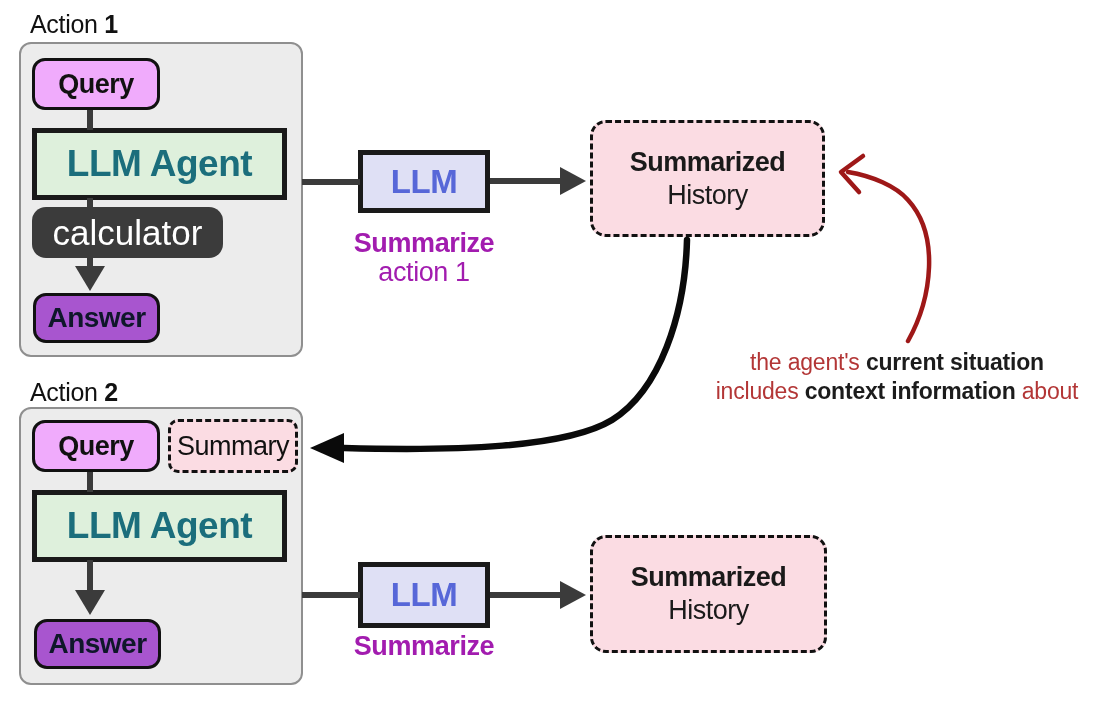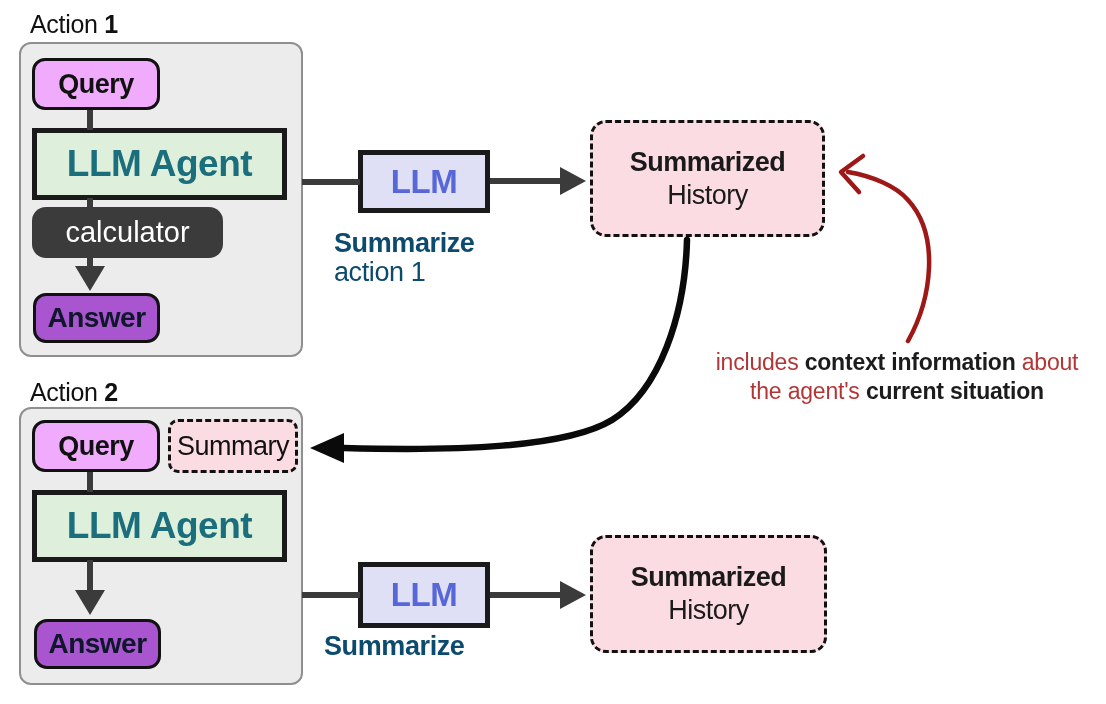--- a/index.html
+++ b/index.html
@@ -26,21 +26,21 @@
   .query-box{
     background:#f0abfc;border:3.5px solid #111;border-radius:13px;
     font-weight:700;font-size:27px;color:#111;
   }
   .agent-box{
     background:#def0dc;border:5px solid #1a1a1a;
     font-weight:700;font-size:37px;color:#1b6e7c;
   }
   .tool-box{
     background:#3b3b3b;border-radius:14px;
-    font-weight:500;font-size:29px;color:#ffffff;letter-spacing:0;
+    font-weight:500;font-size:35px;color:#ffffff;letter-spacing:0;
   }
   .answer-box{
     background:#a855cf;border:3.5px solid #111;border-radius:13px;
     font-weight:700;font-size:28px;color:#0f172a;
   }
   .llm-box{
     background:#dfe0f5;border:5px solid #1a1a1a;
     font-weight:700;font-size:33px;color:#5767d8;
   }
   .history-box{
@@ -48,21 +48,21 @@
     flex-direction:column;font-size:27px;line-height:33px;color:#1a1a1a;
   }
   .history-box .l1{font-weight:700;}
   .summary-box{
     background:#fbdce3;border:3.5px dashed #111;border-radius:10px;
     font-weight:400;font-size:27px;color:#111;
   }
 
   
   .llm-caption{
-    font-size:27px;line-height:29px;color:#0c4a6e;letter-spacing:-0.4px;
+    text-align:center;font-size:27px;line-height:29px;color:#a21caf;letter-spacing:-0.4px;
   }
   .llm-caption .cap-bold{font-weight:700;display:block;}
   .llm-caption .cap-rest{display:block;}
 
   
   .annotation{
     text-align:center;font-size:23px;line-height:29px;letter-spacing:-0.2px;
   }
   .annotation .red{color:#b33636;}
   .annotation .dark{color:#1c1c1c;font-weight:700;}
@@ -103,22 +103,22 @@
     <span class="cap-bold">Summarize</span>
     <span class="cap-rest">action 1</span>
   </div>
 
   <div class="abs node history-box" style="left:590px;top:120px;width:235px;height:117px;">
     <span class="l1">Summarized</span>
     <span class="l2">History</span>
   </div>
 
   <div class="abs annotation" style="left:692px;top:348px;width:410px;">
+    <div><span class="red">the agent's </span><span class="dark">current situation</span></div>
     <div><span class="red">includes </span><span class="dark">context information</span><span class="red"> about</span></div>
-    <div><span class="red">the agent's </span><span class="dark">current situation</span></div>
   </div>
 
   <div class="abs group-label" style="left:30px;top:378px;">
     <span>Action </span><b>2</b>
   </div>
 
   <div class="abs group-box" style="left:19px;top:407px;width:284px;height:278px;"></div>
 
   <div class="abs node query-box" style="left:32px;top:420px;width:128px;height:52px;">
     <span>Query</span>

